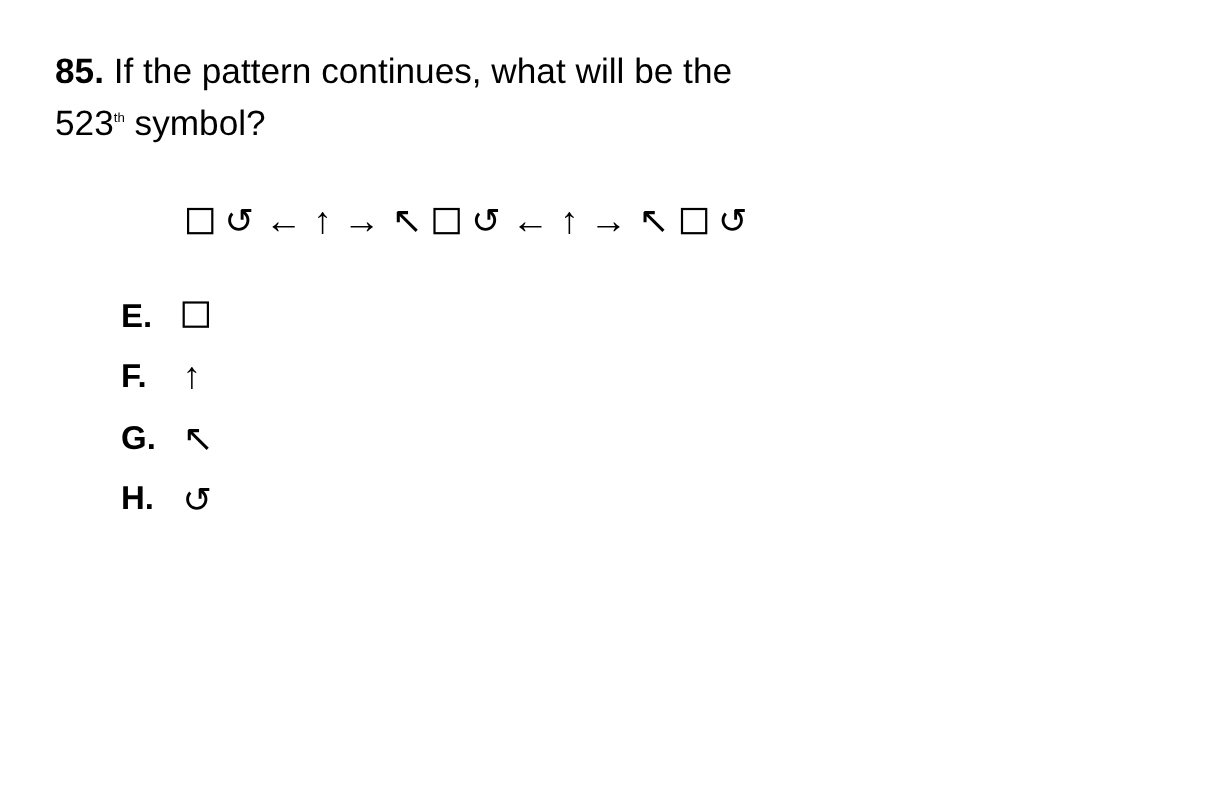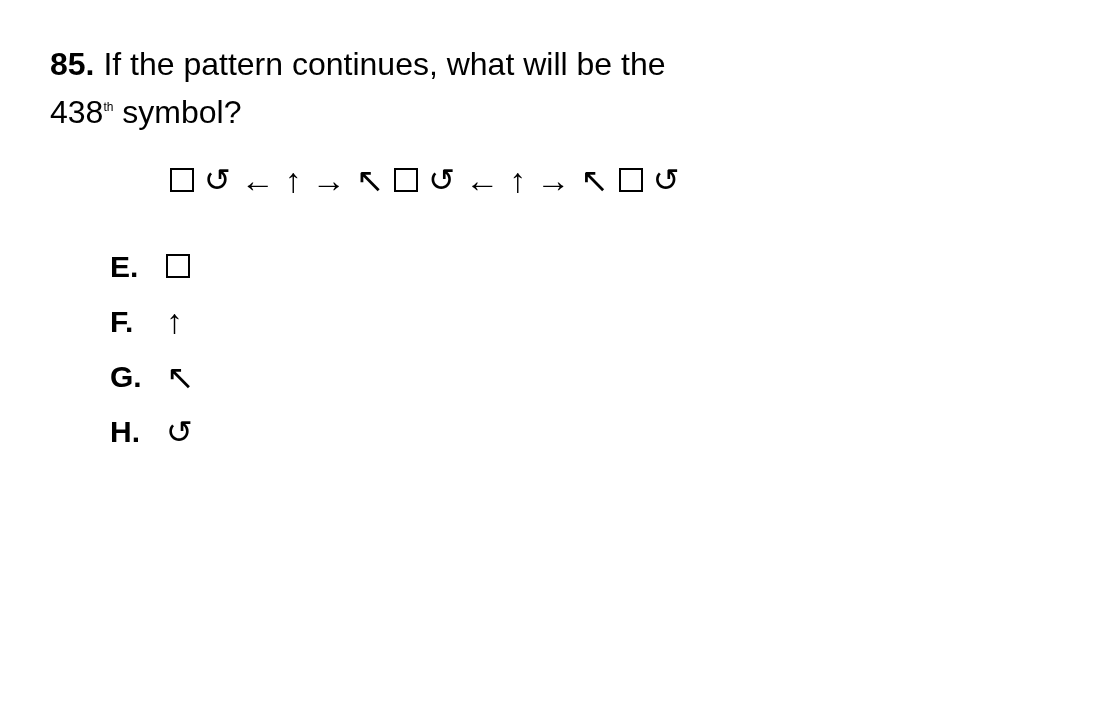--- a/index.html
+++ b/index.html
@@ -22,21 +22,21 @@
     .question-container {
       max-width: 1000px;
       width: 100%;
     }
 
     .question-text {
       font-size: 32px;
       font-weight: 400;
       line-height: 1.5;
       color: #000000;
-      margin-bottom: 27px;
+      margin-bottom: 48px;
     }
 
     .question-number {
       font-weight: 900;
       font-size: 32px;
     }
 
     .superscript {
       font-size: 12px;
       vertical-align: super;
@@ -105,21 +105,21 @@
 </head>
 <body>
 
 <div class="question-container">
 
   <div class="question-text">
     <span class="question-number">85.</span>
     <span> </span>
     <span>If the pattern continues, what will be the</span>
     <br>
-    <span>438</span><span class="superscript">th</span><span> symbol?</span>
+    <span>523</span><span class="superscript">th</span><span> symbol?</span>
   </div>
 
   <div class="pattern-row">
     <span class="symbol">
         <span class="sym-square"></span>
       </span>
     <span class="symbol sym-refresh">↺</span>
     <span class="symbol">←</span>
     <span class="symbol">↑</span>
     <span class="symbol">→</span>

